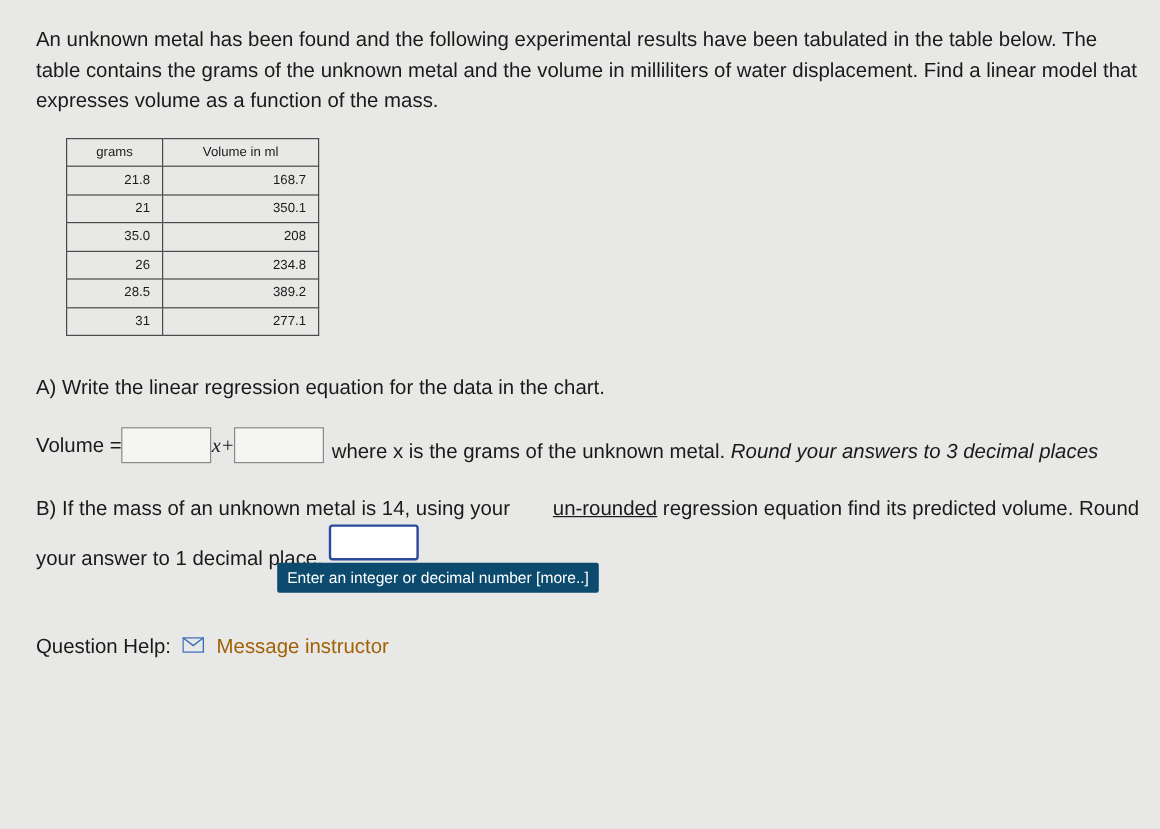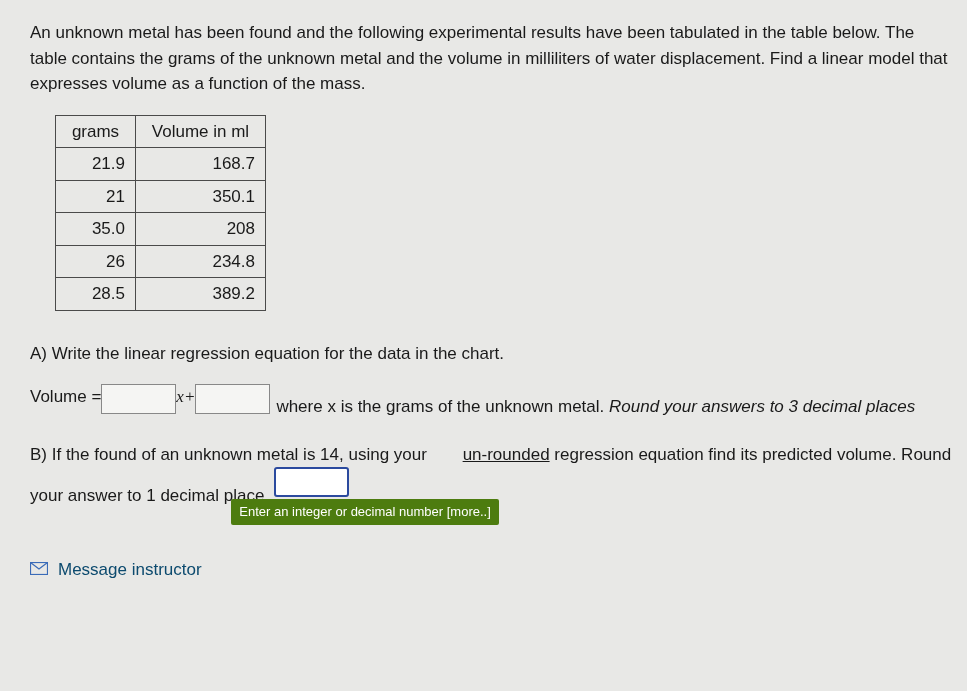--- a/index.html
+++ b/index.html
@@ -22,40 +22,41 @@
     }
     .data-table {
       border-collapse: collapse;
       margin-left: 25px;
       margin-bottom: 30px;
       background: #e8e8e6;
     }
     .data-table th, .data-table td {
       border: 1px solid #4a4a4a;
       padding: 3px 10px;
-      font-size: 17px;
+      font-size: 11px;
     }
     .data-table th {
       font-weight: normal;
       text-align: center;
     }
     .data-table td {
       text-align: right;
     }
     .col1 {
       width: 80px;
     }
     .col2 {
       width: 130px;
     }
     .part {
       margin-bottom: 22px;
     }
     .equation-row {
       display: flex;
+      align-items: center;
       gap: 0;
       flex-wrap: wrap;
       margin-top: 18px;
       margin-bottom: 10px;
     }
     .answer-input {
       border: 1px solid #888;
       background: #f5f5f3;
       height: 30px;
       width: 75px;
@@ -88,38 +89,38 @@
       align-items: center;
       gap: 4px;
       vertical-align: middle;
       position: relative;
       flex-direction: column;
     }
     .tooltip {
       position: absolute;
       top: 32px;
       right: -150px;
-      background: #4d7c0f;
+      background: #0c4a6e;
       color: white;
       font-size: 13px;
       padding: 3px 8px;
       white-space: nowrap;
       border-radius: 2px;
     }
     .question-help {
       margin-top: 30px;
       display: flex;
       align-items: center;
       gap: 10px;
     }
     .mail-icon {
       display: inline-block;
     }
     .mail-link {
-      color: #0c4a6e;
+      color: #a16207;
       text-decoration: none;
     }
     .underline {
       text-decoration: underline;
       margin-left: 31px;
     }
   </style>
 </head>
 <body>
 
@@ -127,68 +128,73 @@
 
 <table class="data-table">
   <thead>
     <tr>
       <th class="col1">grams</th>
       <th class="col2">Volume in ml</th>
     </tr>
   </thead>
   <tbody>
     <tr>
-        <td class="col1">21.9</td>
+        <td class="col1">21.8</td>
         <td class="col2">168.7</td>
       </tr>
     <tr>
         <td class="col1">21</td>
         <td class="col2">350.1</td>
       </tr>
     <tr>
         <td class="col1">35.0</td>
         <td class="col2">208</td>
       </tr>
     <tr>
         <td class="col1">26</td>
         <td class="col2">234.8</td>
       </tr>
     <tr>
         <td class="col1">28.5</td>
         <td class="col2">389.2</td>
+      </tr>
+    <tr>
+        <td class="col1">31</td>
+        <td class="col2">277.1</td>
       </tr>
   </tbody>
 </table>
 
 <div class="part">
   <div>A) Write the linear regression equation for the data in the chart.</div>
   <div class="equation-row">
     <span>Volume =</span>
     <input class="answer-input" type="text" style="">
     <span class="math-x">x+</span>
     <input class="answer-input" type="text" style="">
     <span style="margin-left:6px;margin-top:10px;">
       <span>where x is the grams of the unknown metal. </span><span class="italic">Round your answers to 3 decimal places</span>
     </span>
   </div>
 
 </div>
 
 <div class="part">
   <span>
-    <span>B)  If the found of an unknown metal is 14, using your </span><span class="underline">un-rounded</span><span> regression equation find its predicted volume.  Round your answer to 1 decimal place.</span>
+    <span>B)  If the mass of an unknown metal is 14, using your </span><span class="underline">un-rounded</span><span> regression equation find its predicted volume.  Round your answer to 1 decimal place.</span>
   </span>
   <span class="partB-row">
     <input class="answer-input-ml" type="text" style="">
     <span class="math-mL">mL</span>
     <div class="tooltip">Enter an integer or decimal number [more..]</div>
   </span>
 </div>
 
 <div class="question-help">
+  <span>Question Help:</span>
   <span class="mail-icon">
     <svg width="18" height="13" viewBox="0 0 18 13">
         <rect x="0.5" y="0.5" width="17" height="12" fill="none" stroke="#3a6bb8" stroke-width="1.2"></rect>
         <path d="M0.5 0.5 L9 7 L17.5 0.5" fill="none" stroke="#3a6bb8" stroke-width="1.2"></path>
       </svg>
   </span>
   <a href="#" class="mail-link">Message instructor</a>
 </div>
 
 </body></html>

